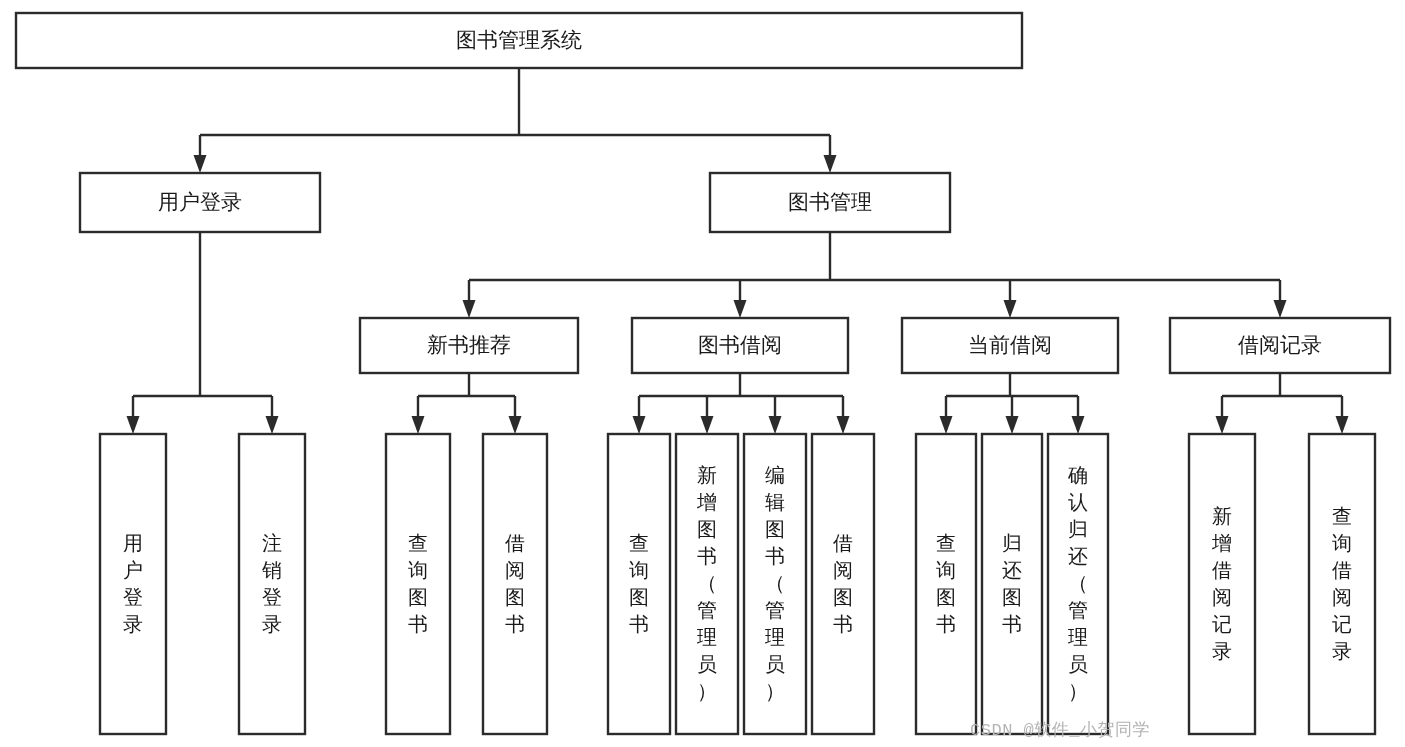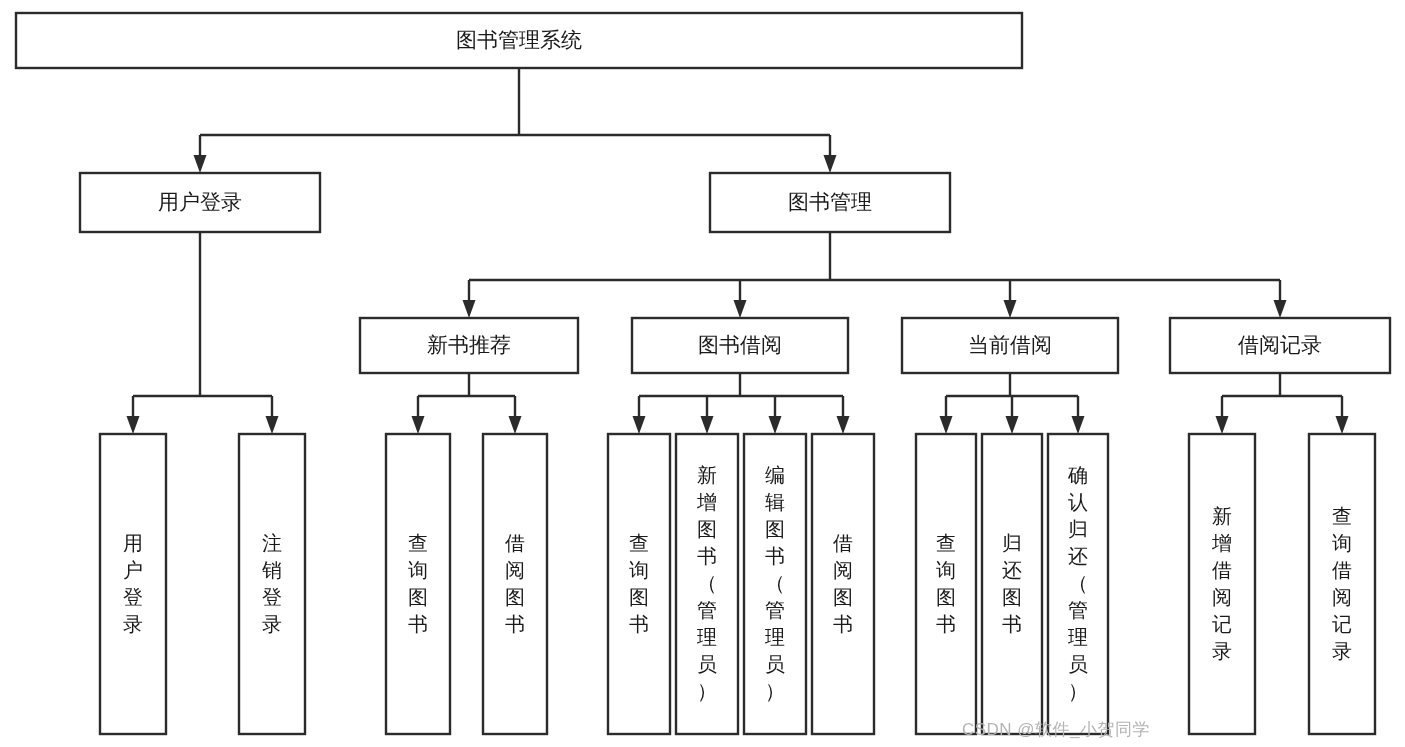--- a/index.html
+++ b/index.html
@@ -52,21 +52,21 @@
     stroke-linecap: butt;
   }
   .arrow-head {
     fill: #2b2b2b;
     stroke: none;
   }
   .watermark {
     position: absolute;
     right: 8px;
     bottom: 6px;
-    font-family: Liberation Sans, sans-serif;
+    font-family: Liberation Mono, monospace;
     font-size: 17px;
     color: #b4b4b4;
     letter-spacing: 0.5px;
     white-space: nowrap;
     user-select: none;
   }
 </style>
 </head>
 <body>
 

